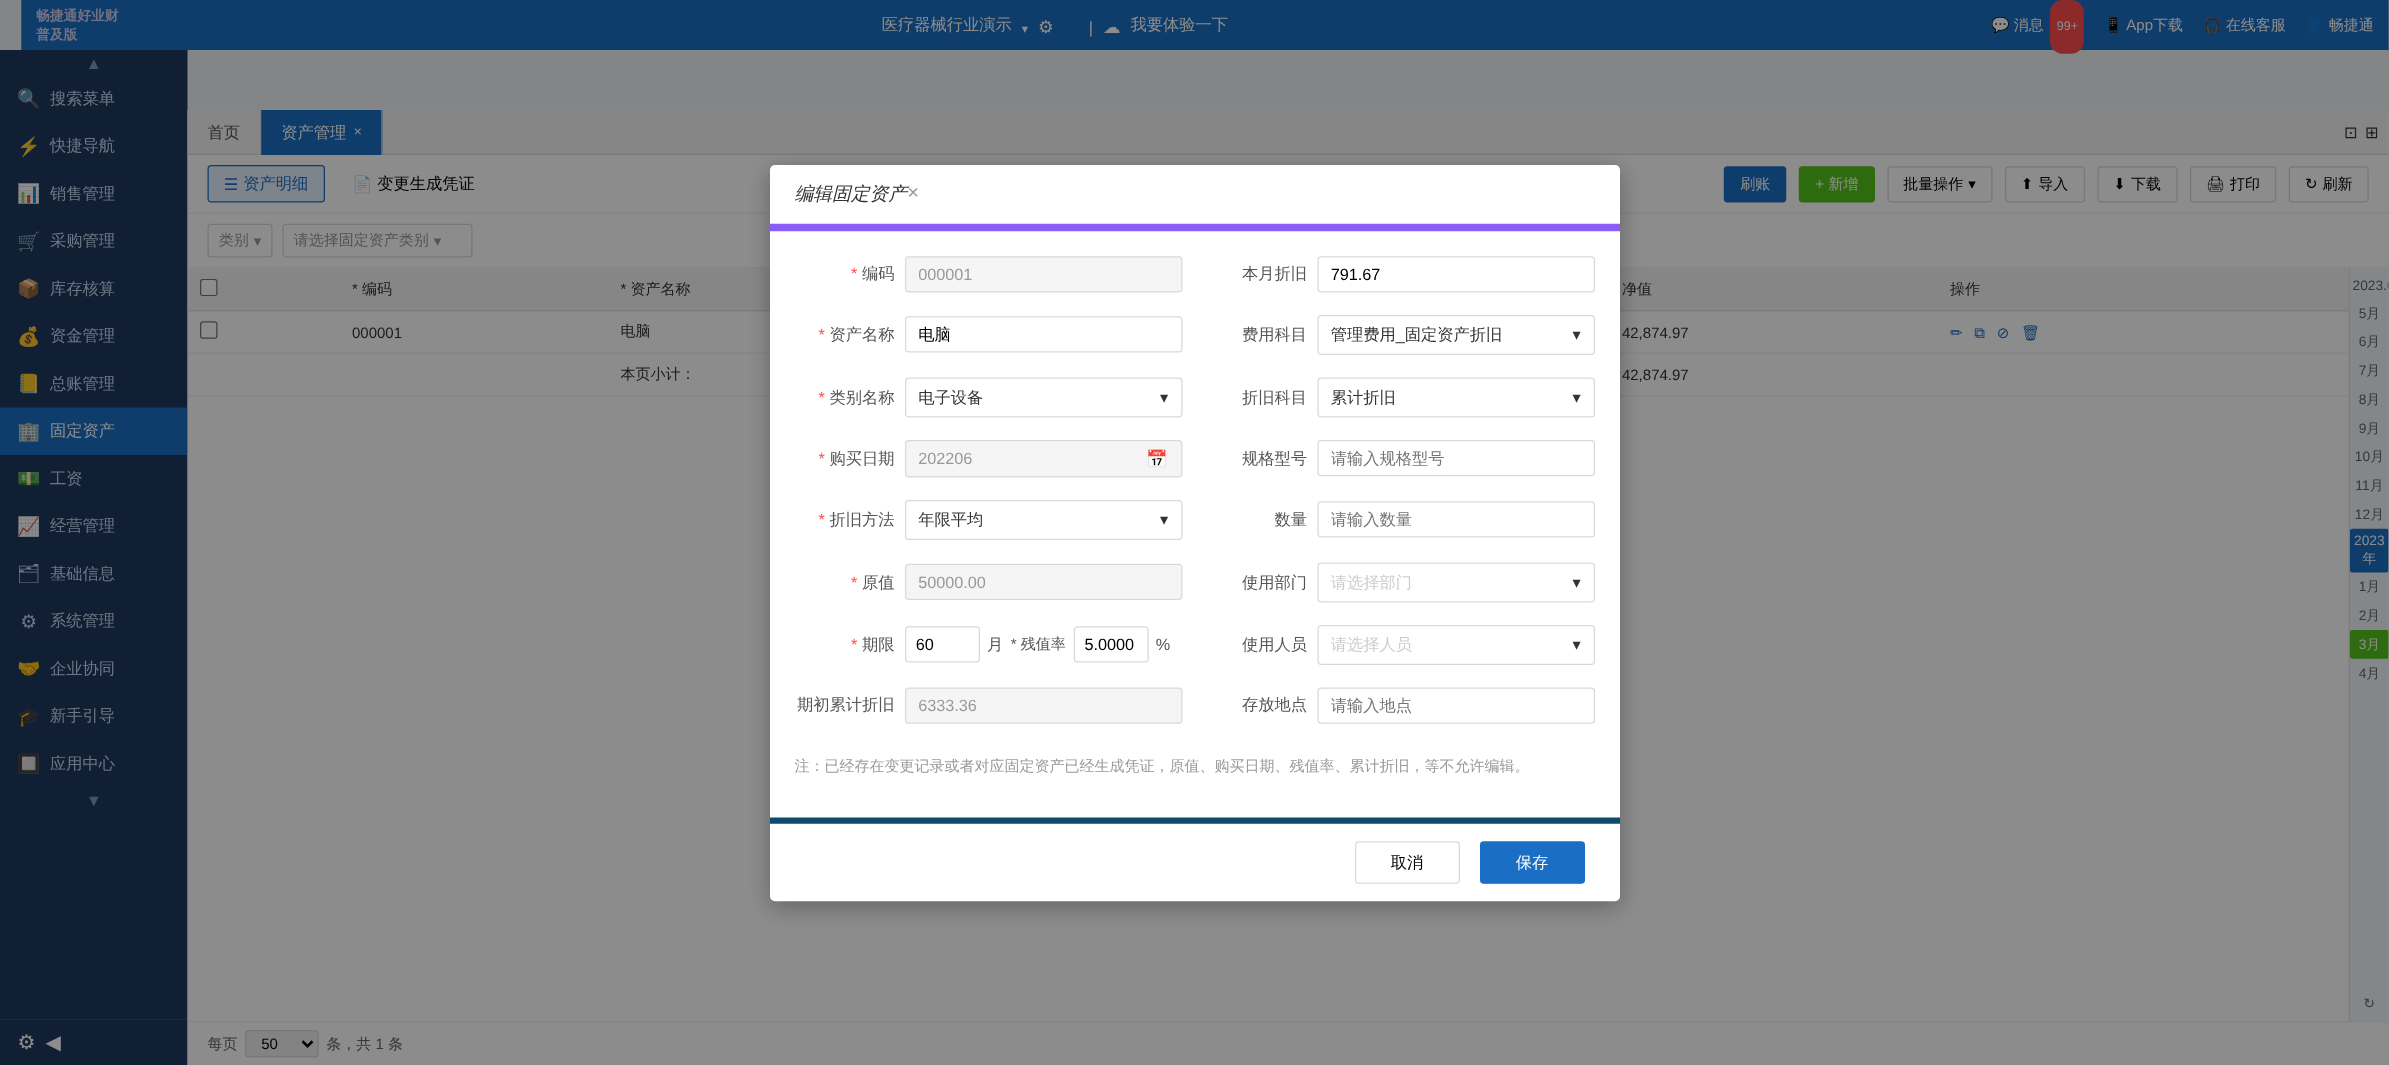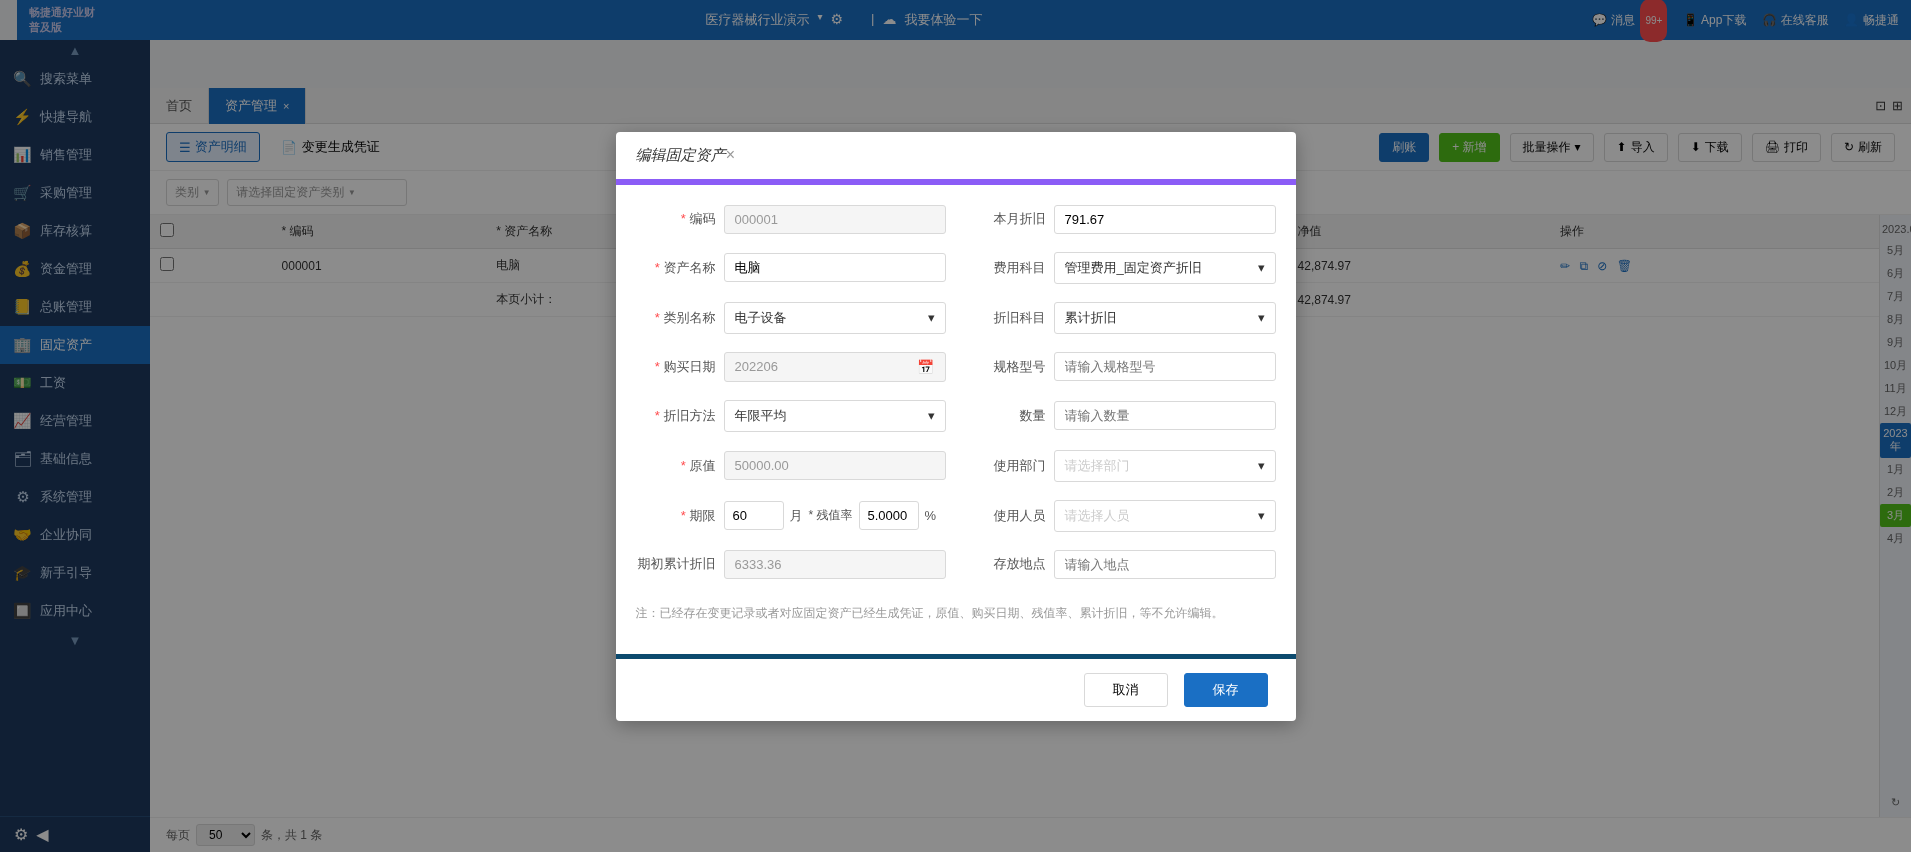--- a/index.html
+++ b/index.html
@@ -3,21 +3,21 @@
   <meta charset="utf-8">
   <style>
     * { box-sizing: border-box; margin: 0; padding: 0; }
     body { font-family: 'Microsoft YaHei', Arial, sans-serif; font-size: 13px; background: #f0f2f5; color: #333; overflow: hidden; }
 
     
     .app-wrapper { display: flex; flex-direction: column; height: 852px; width: 1911px; }
     .top-bar { height: 40px; background: #1a6fc4; display: flex; align-items: center; padding: 0 12px; color: #fff; flex-shrink: 0; margin-left: 17px; }
     .top-bar-logo { font-size: 13px; font-weight: bold; margin-right: auto; }
     .top-bar-logo span { font-size: 11px; color: #cce; display: block; }
-    .top-bar-center { display: flex; align-items: flex-start; gap: 8px; font-size: 13px; }
+    .top-bar-center { display: flex; align-items: flex-end; gap: 8px; font-size: 13px; }
     .top-bar-right { display: flex; align-items: center; gap: 16px; font-size: 12px; margin-left: auto; }
     .badge { background: #ff4d4f; color: #fff; border-radius: 10px; padding: 16px 5px; font-size: 10px; margin-left: 2px; text-align: center; }
 
     .main-area { display: flex; flex: 1; overflow: hidden; }
 
     
     .sidebar { width: 150px; background: #1e3a5f; color: #fff; display: flex; flex-direction: column; flex-shrink: 0; }
     .sidebar-item { display: flex; align-items: center; gap: 8px; padding: 10px 14px; cursor: pointer; font-size: 13px; color: #c5d8f0; }
     .sidebar-item.active { background: #1a6fc4; color: #fff; }
     .sidebar-item .icon { width: 18px; height: 18px; display: flex; align-items: center; justify-content: center; font-size: 15px; }
@@ -39,21 +39,21 @@
     .toolbar { display: flex; align-items: center; padding: 8px 16px; gap: 10px; border-bottom: 1px solid #eee; flex-shrink: 0; }
     .btn { padding: 5px 12px; border-radius: 3px; border: 1px solid #d9d9d9; background: #fff; cursor: pointer; font-size: 12px; display: inline-flex; align-items: center; gap: 4px; }
     .btn-primary { background: #1a6fc4; color: #fff; border-color: #1a6fc4; }
     .btn-green { background: #52c41a; color: #fff; border-color: #52c41a; }
     .toolbar-tab { padding: 5px 12px; border-radius: 3px; cursor: pointer; font-size: 13px; display: flex; align-items: center; gap: 4px; border: none; background: transparent; }
     .toolbar-tab.active-tab { background: #e6f0ff; color: #1a6fc4; border: 1px solid #1a6fc4; border-radius: 3px; }
     .toolbar-spacer { flex: 1; }
 
     
     .filter-row { display: flex; align-items: center; padding: 8px 16px; gap: 8px; border-bottom: 1px solid #eee; flex-shrink: 0; }
-    .filter-select { border: 1px solid #d9d9d9; border-radius: 3px; padding: 4px 8px; font-size: 12px; color: #999; cursor: pointer; display: flex; align-items: center; gap: 4px; font-family: Liberation Mono, monospace; }
+    .filter-select { border: 1px solid #d9d9d9; border-radius: 3px; padding: 4px 8px; font-size: 12px; color: #999; cursor: pointer; display: flex; align-items: center; gap: 4px; }
 
     
     .table-wrapper { flex: 1; overflow: auto; }
     table { width: 100%; border-collapse: collapse; font-size: 12px; }
     th { background: #f5f5f5; border-bottom: 1px solid #e0e0e0; padding: 8px 10px; text-align: left; font-weight: 500; white-space: nowrap; }
     td { border-bottom: 1px solid #f0f0f0; padding: 8px 10px; white-space: nowrap; }
     .checkbox { width: 14px; height: 14px; cursor: pointer; }
 
     
     .table-footer { display: flex; align-items: center; padding: 6px 16px; border-top: 1px solid #eee; font-size: 12px; color: #666; flex-shrink: 0; gap: 6px; }
@@ -244,21 +244,21 @@
           <span>↻</span>
           <span>刷新</span>
         </button>
       </div>
 
       <div class="filter-row">
         <div class="filter-select">
           <span>类别</span>
           <span>▾</span>
         </div>
-        <div class="filter-select" style="width:180px;">
+        <div class="filter-select" style="width:152px;">
           <span>请选择固定资产类别</span>
           <span>▾</span>
         </div>
       </div>
 
       <div style="display:flex;flex:1;overflow:hidden;">
 
         <div class="table-wrapper">
           <table>
             <thead>

